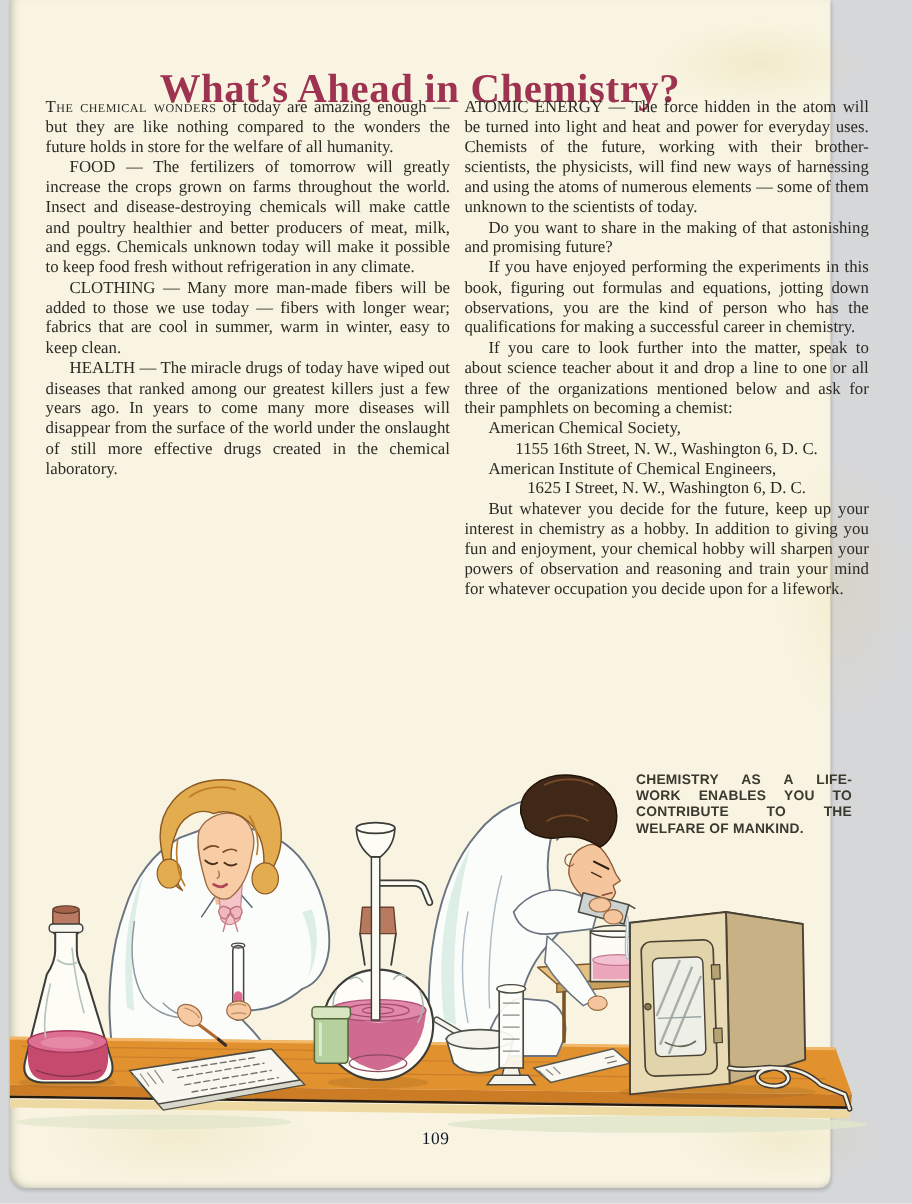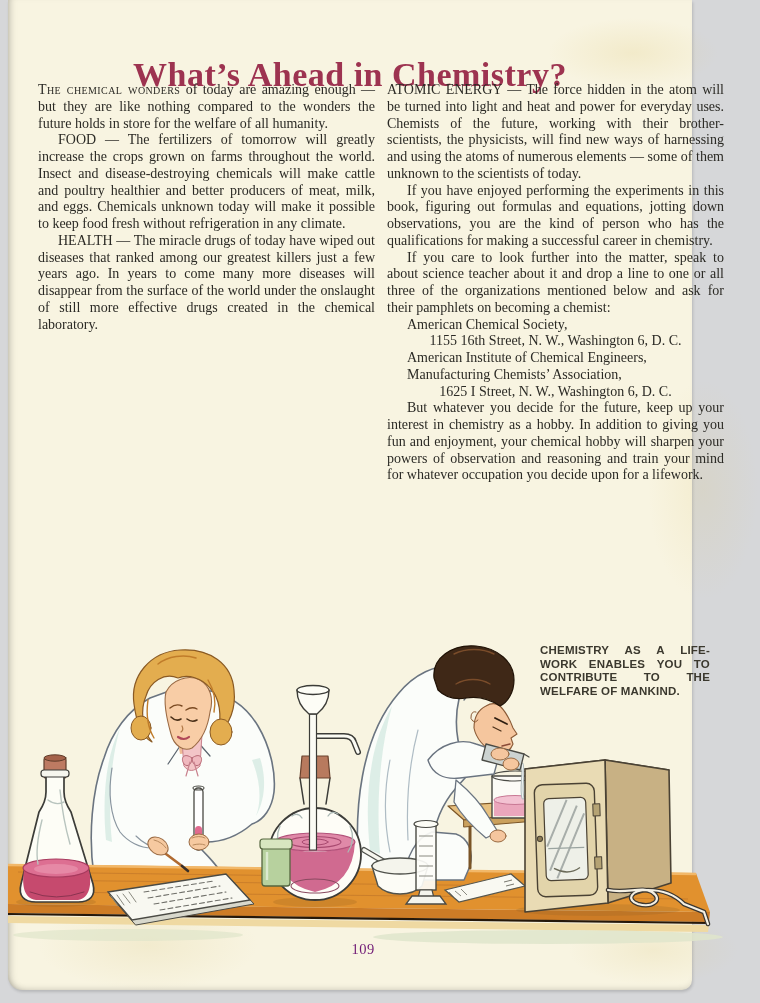--- a/index.html
+++ b/index.html
@@ -45,57 +45,58 @@
   .sc{font-variant:small-caps;letter-spacing:.4px;}
   .orgname{}
   .orgaddr{text-indent:0 !important;text-align:center;}
 
   .caption{
     position:absolute;left:522px;top:644px;width:180px;
     font-family:"Liberation Sans", sans-serif;
     font-size:11.5px;font-weight:bold;line-height:13.5px;
     color:var(--caption-ink);letter-spacing:.2px;
   }
-  .caption div{text-align:justify;text-align-last:justify;margin-left:10px;}
+  .caption div{text-align:justify;text-align-last:justify;}
   .caption div:last-child{text-align-last:left;}
 
   .illo{position:absolute;left:0;top:640px;width:737px;height:312px;}
 
   .pageno{
     position:absolute;left:0;top:941px;width:710px;text-align:center;
-    font-size:14.5px;color:#701a75;letter-spacing:.5px;
+    font-size:14.5px;color:#0f172a;letter-spacing:.5px;
   }
 </style>
 </head>
 <body>
 
 <div class="stage">
   <div class="page">
     <div class="stain s1"></div>
     <div class="stain s2"></div>
     <div class="stain s3"></div>
     <div class="stain s4"></div>
 
     <h1 class="title">What’s Ahead in Chemistry?</h1>
 
     <div class="cols">
       <div class="col left">
         <p class="first"><span class="sc">The chemical wonders</span><span> of today are amazing enough — but they are like nothing compared to the wonders the future holds in store for the welfare of all humanity.</span></p>
         <p><span>FOOD</span><span> — The fertilizers of tomorrow will greatly increase the crops grown on farms throughout the world. Insect and disease-destroying chemicals will make cattle and poultry healthier and better producers of meat, milk, and eggs. Chemicals unknown today will make it possible to keep food fresh without refrigeration in any climate.</span></p>
+        <p><span>CLOTHING</span><span> — Many more man-made fibers will be added to those we use today — fibers with longer wear; fabrics that are cool in summer, warm in winter, easy to keep clean.</span></p>
         <p><span>HEALTH</span><span> — The miracle drugs of today have wiped out diseases that ranked among our greatest killers just a few years ago. In years to come many more diseases will disappear from the surface of the world under the onslaught of still more effective drugs created in the chemical laboratory.</span></p>
       </div>
 
       <div class="col right">
         <p class="first"><span>ATOMIC ENERGY</span><span> — The force hidden in the atom will be turned into light and heat and power for everyday uses. Chemists of the future, working with their brother-scientists, the physicists, will find new ways of harnessing and using the atoms of numerous elements — some of them unknown to the scientists of today.</span></p>
+        <p>Do you want to share in the making of that astonishing and promising future?</p>
         <p>If you have enjoyed performing the experiments in this book, figuring out formulas and equations, jotting down observations, you are the kind of person who has the qualifications for making a successful career in chemistry.</p>
         <p>If you care to look further into the matter, speak to about science teacher about it and drop a line to one or all three of the organizations mentioned below and ask for their pamphlets on becoming a chemist:</p>
         <p class="orgname">American Chemical Society,</p>
         <p class="orgaddr">1155 16th Street, N. W., Washington 6, D. C.</p>
         <p class="orgname">American Institute of Chemical Engineers,</p>
-        <p class="orgname">Manufacturing Chemists’ Association,</p>
         <p class="orgaddr">1625 I Street, N. W., Washington 6, D. C.</p>
         <p>But whatever you decide for the future, keep up your interest in chemistry as a hobby. In addition to giving you fun and enjoyment, your chemical hobby will sharpen your powers of observation and reasoning and train your mind for whatever occupation you decide upon for a lifework.</p>
       </div>
     </div>
 
     <div class="caption">
       <div>CHEMISTRY AS A LIFE-</div>
       <div>WORK ENABLES YOU TO</div>
       <div>CONTRIBUTE TO THE</div>
       <div>WELFARE OF MANKIND.</div>

